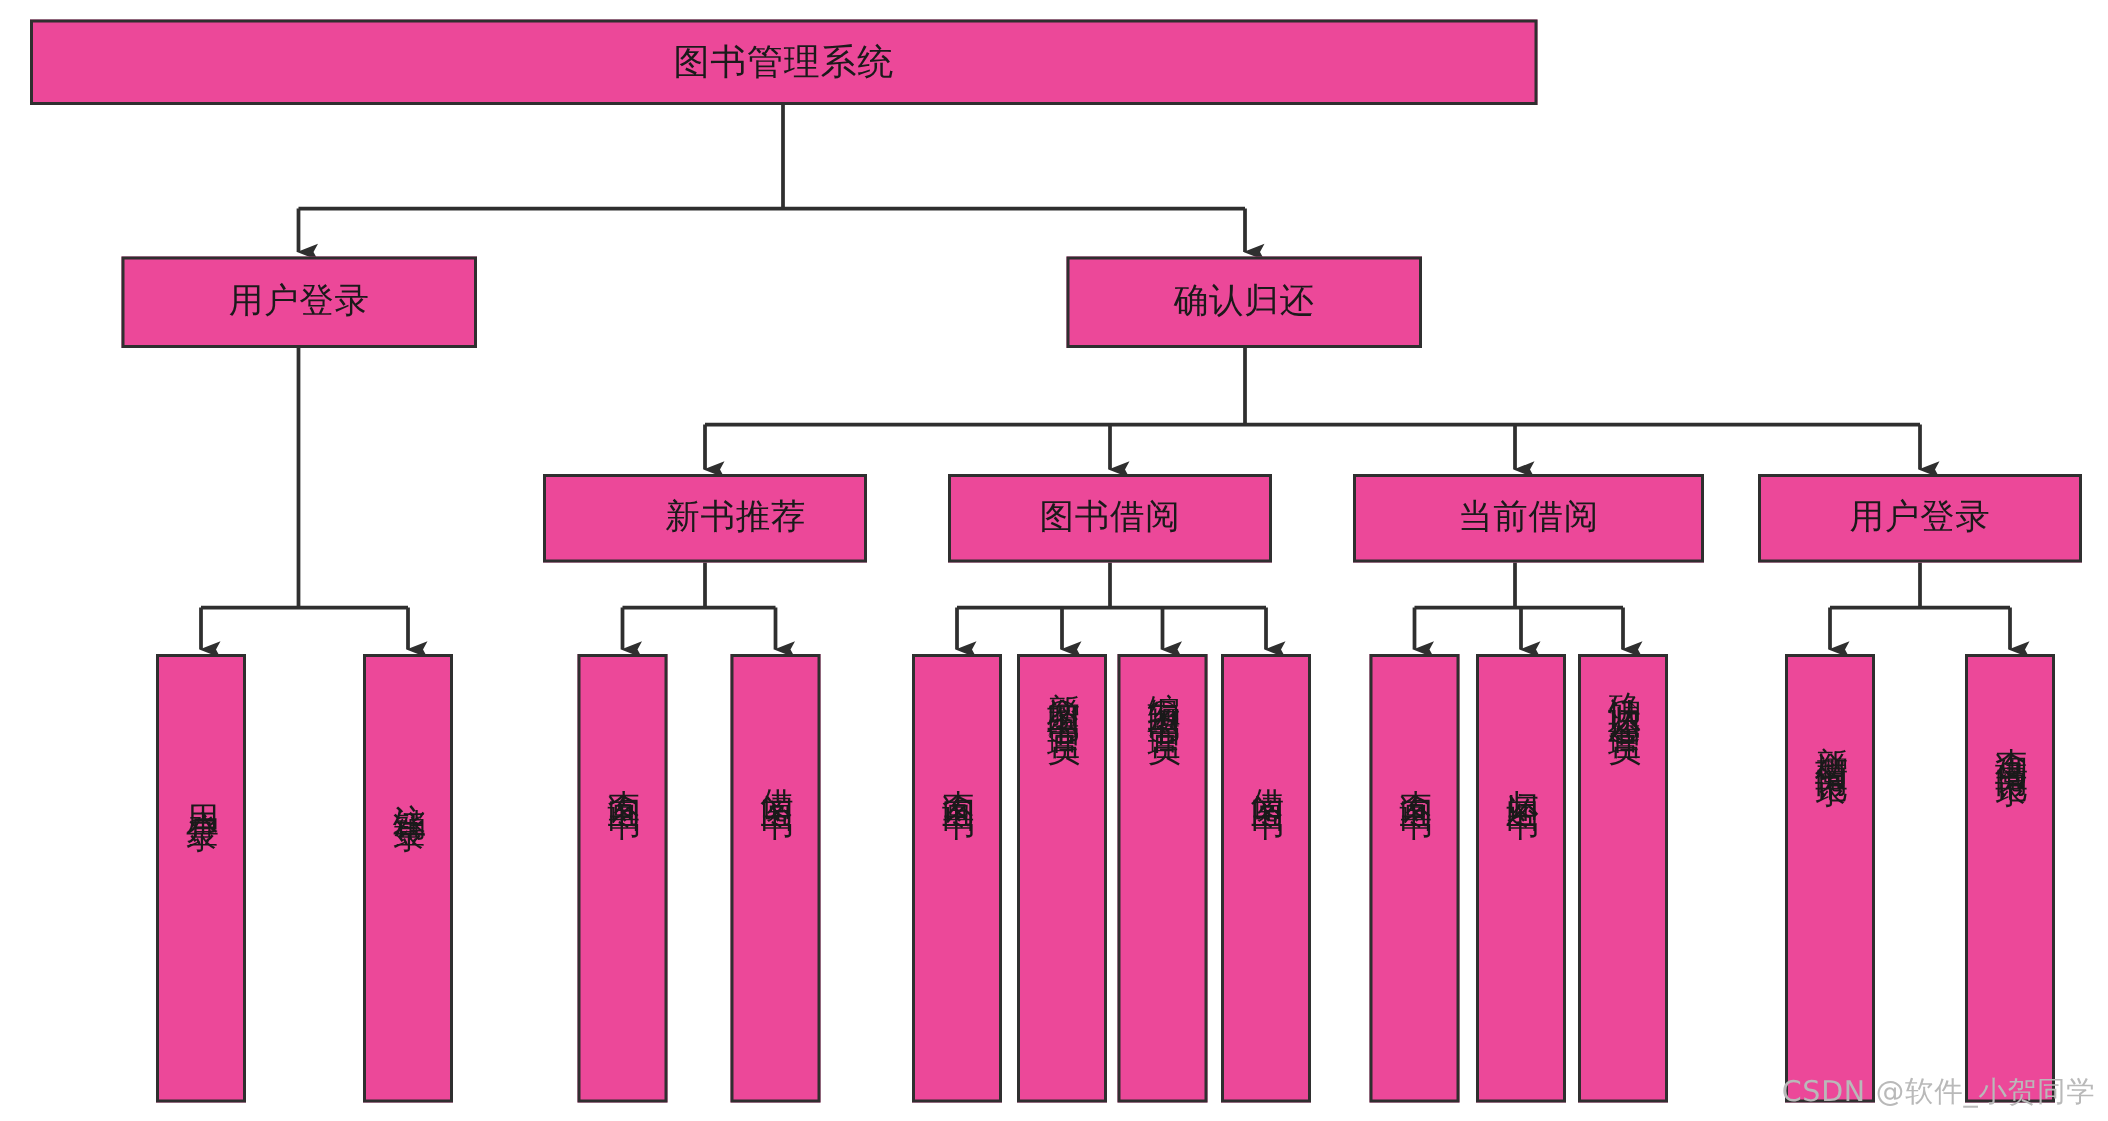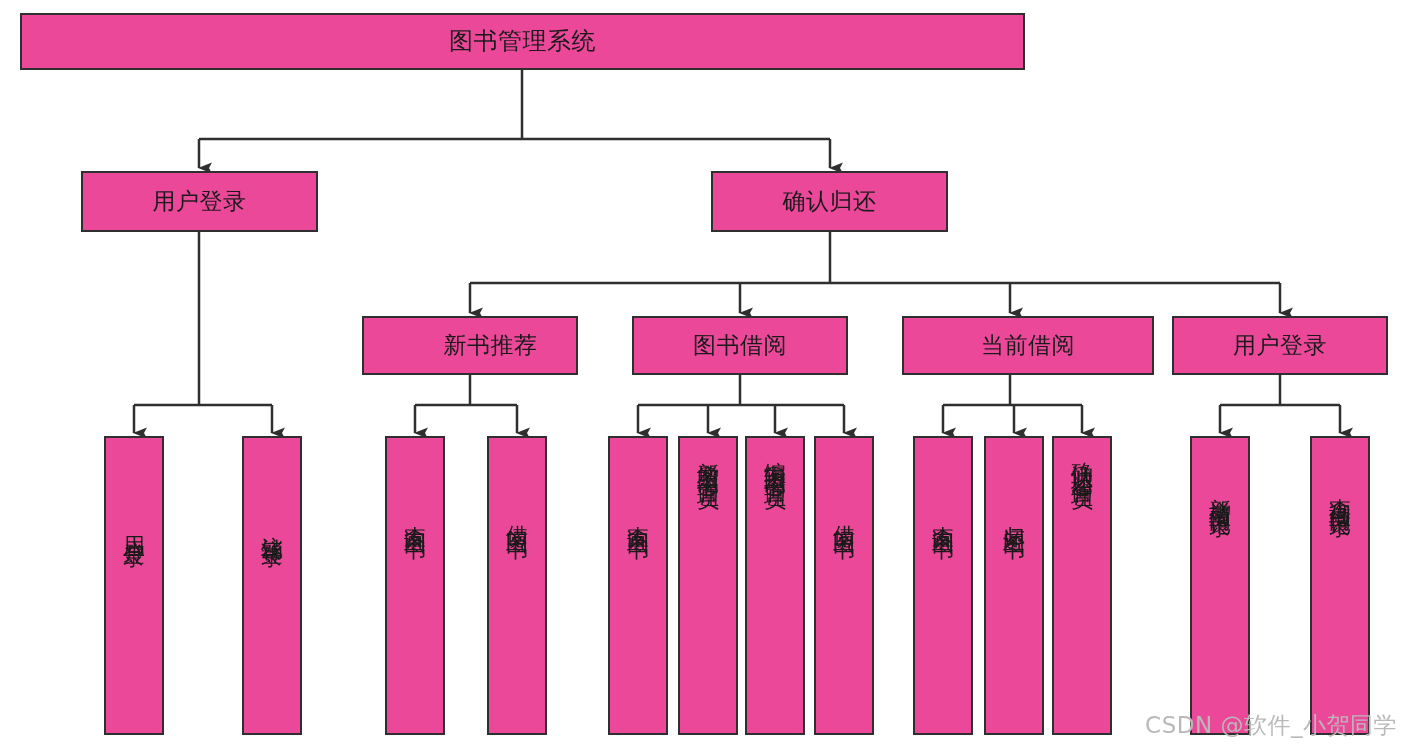--- a/index.html
+++ b/index.html
@@ -59,21 +59,21 @@
     writing-mode: vertical-rl;
     text-orientation: upright;
     font-size: 22px;
     letter-spacing: 4px;
     line-height: 1;
   }
   .watermark {
     position: absolute;
     right: 8px;
     bottom: 6px;
-    font-size: 23px;
+    font-size: 19px;
     color: #b9b9b9;
     font-family: "DejaVu Sans", "Liberation Sans", sans-serif;
     white-space: nowrap;
     z-index: 5;
     letter-spacing: 0.5px;
   }
 </style>
 </head>
 <body>
 
@@ -139,21 +139,21 @@
   <div class="node horiz" style="left:711px; top:171px; width:237px; height:61px;">
     <span class="node-label">确认归还</span>
   </div>
 
   <div class="node horiz" style="left:362px; top:316px; width:216px; height:59px;padding-left:41px;">
     <span class="node-label">新书推荐</span>
   </div>
   <div class="node horiz" style="left:632px; top:316px; width:216px; height:59px;">
     <span class="node-label">图书借阅</span>
   </div>
-  <div class="node horiz" style="left:902px; top:316px; width:252px; height:59px;">
+  <div class="node horiz" style="left:902px; top:316px; width:234px; height:59px;">
     <span class="node-label">当前借阅</span>
   </div>
   <div class="node horiz" style="left:1172px; top:316px; width:216px; height:59px;">
     <span class="node-label">用户登录</span>
   </div>
 
   <div class="node vert" style="left:104px; top:436px; width:60px; height:299px; padding-top:80px;">
     <span class="node-label">用户登录</span>
   </div>
   <div class="node vert" style="left:242px; top:436px; width:60px; height:299px; padding-top:80px;">

